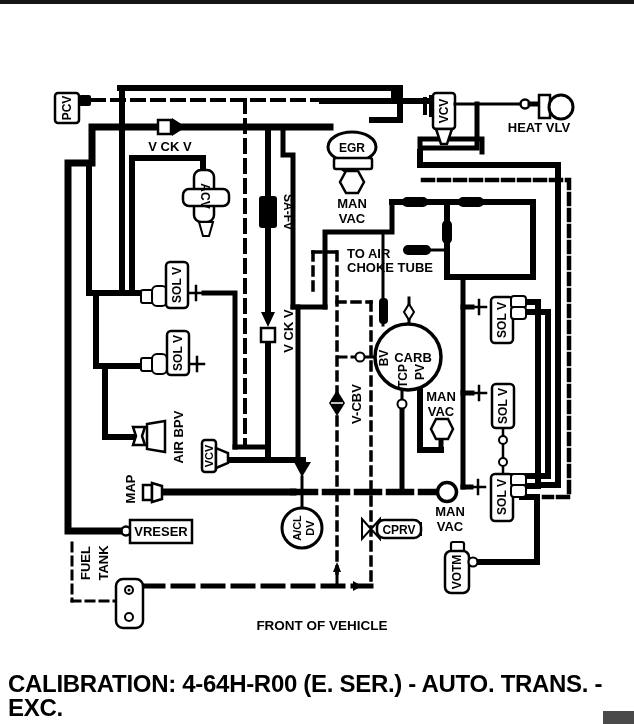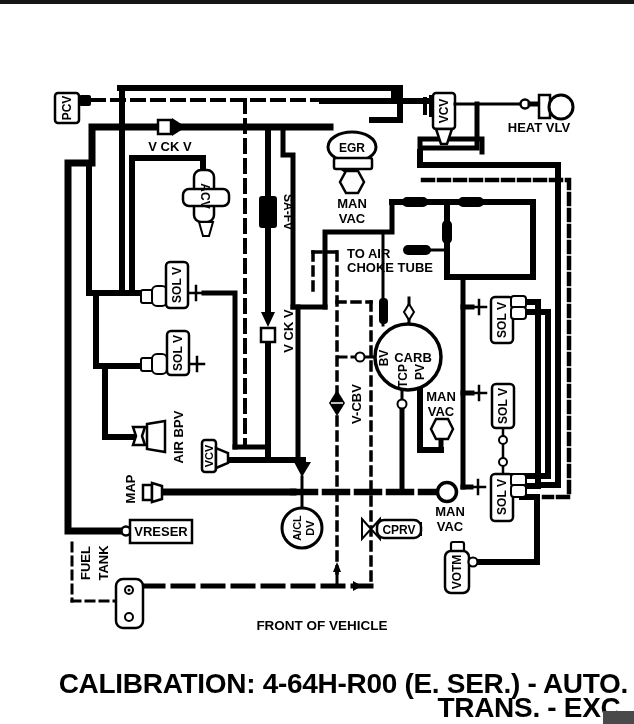--- a/index.html
+++ b/index.html
@@ -6,21 +6,21 @@
   body{width:634px;height:724px;position:relative;font-family:"Liberation Sans",sans-serif;overflow:hidden;}
   #topbar{position:absolute;left:0;top:0;width:634px;height:4px;background:#161616;}
   #cornertab{position:absolute;left:603px;top:711px;width:31px;height:13px;background:#4a4a4a;}
   svg{position:absolute;left:0;top:0;}
   svg text{fill:#000;font-family:"Liberation Sans",sans-serif;font-weight:bold;}
   .t12{font-size:12px;} .t11{font-size:11px;} .t13{font-size:13px;} .t135{font-size:13.5px;}
   .hose{stroke:#000;fill:none;stroke-linecap:square;stroke-linejoin:miter;}
   .box{fill:#fff;stroke:#000;}
   .blk{fill:#000;stroke:none;}
   #caption{position:absolute;left:8px;top:672px;width:620px;color:#000;
-           font-size:28px;font-weight:bold;letter-spacing:-0.3px;line-height:24px;text-align:right;}
+           font-size:24px;font-weight:bold;letter-spacing:-0.3px;line-height:24px;}
 </style>
 </head>
 <body>
 
 <div id="topbar"></div>
 
 <svg width="634" height="724" viewBox="0 0 634 724">
 
   <g>
 

